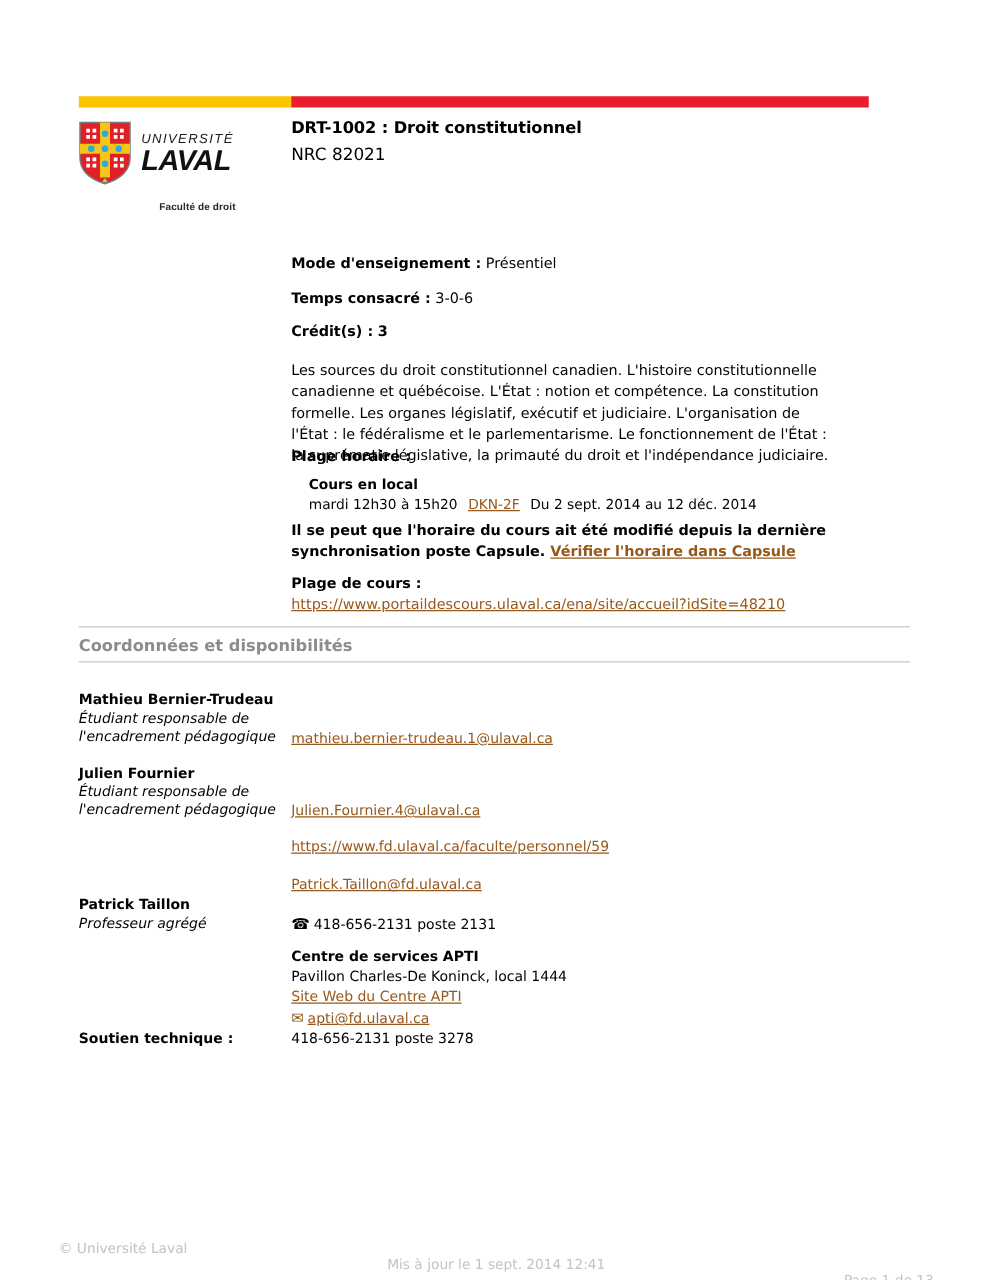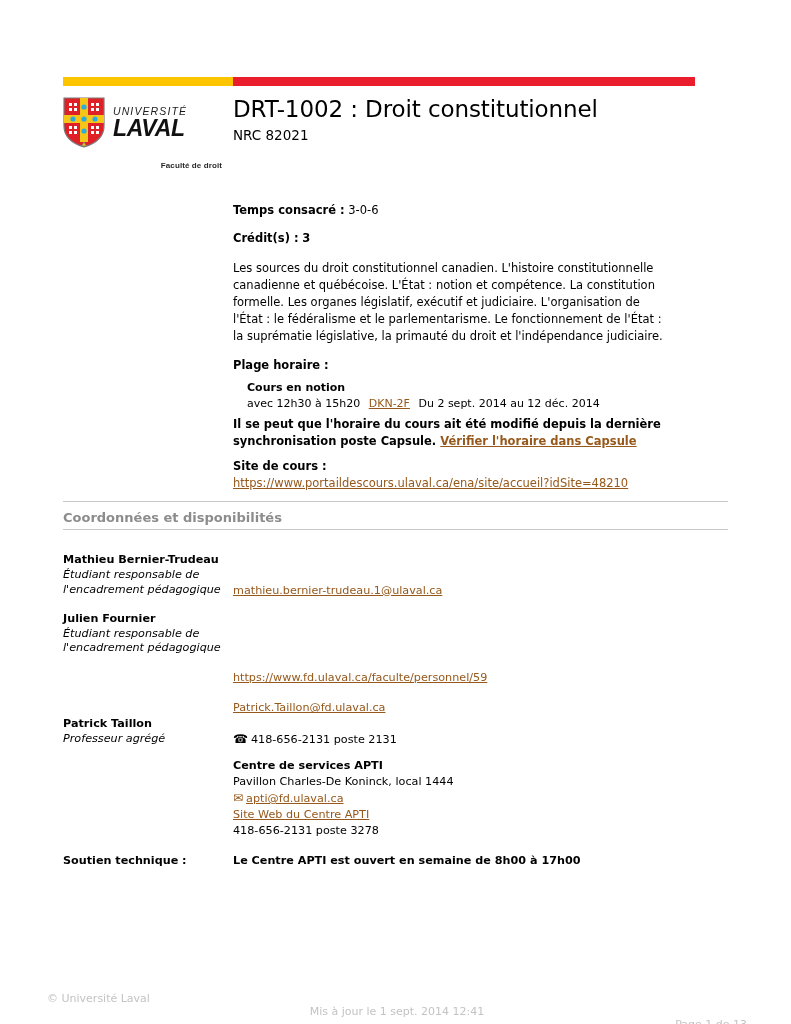--- a/index.html
+++ b/index.html
@@ -72,33 +72,32 @@
     margin-top: 1px;
   }
   .faculte {
     font-family: "Liberation Sans", sans-serif;
     font-size: 8px;
     font-weight: bold;
     color: #2a2a2a;
     margin-top: 13px;
     margin-left: 32px;
     letter-spacing: 0.1px;
-    text-align: right;
   }
 
   
   .course-head {
     position: absolute;
     left: 233px;
     top: 96px;
     width: 470px;
   }
   .course-title {
-    font-size: 23px;
-    font-weight: normal;
+    font-size: 13px;
+    font-weight: bold;
     letter-spacing: -0.1px;
     line-height: 1.15;
   }
   .course-nrc {
     font-size: 13.5px;
     margin-top: 5px;
     line-height: 1.2;
   }
   .course-session {
     font-size: 14px;
@@ -278,49 +277,53 @@
   <div class="faculte">Faculté de droit</div>
 </div>
 
 <div class="course-head">
   <div class="course-title">DRT-1002 : Droit constitutionnel</div>
   <div class="course-nrc">NRC 82021</div>
 </div>
 
 <div class="course-meta">
   <div class="meta-line">
+    <b>Mode d'enseignement :</b>
+    <span>Présentiel</span>
+  </div>
+  <div class="meta-line">
     <b>Temps consacré :</b>
     <span>3-0-6</span>
   </div>
   <div class="meta-line">
     <b>Crédit(s) :</b>
     <b>3</b>
   </div>
   <div class="description">Les sources du droit constitutionnel canadien. L'histoire constitutionnelle canadienne et québécoise. L'État : notion et compétence. La constitution formelle. Les organes législatif, exécutif et judiciaire. L'organisation de l'État : le fédéralisme et le parlementarisme. Le fonctionnement de l'État : la suprématie législative, la primauté du droit et l'indépendance judiciaire.</div>
 </div>
 
 <div class="schedule">
   <div class="sched-label">Plage horaire :</div>
   <div class="sched-body">
-    <div class="sched-type">Cours en notion</div>
+    <div class="sched-type">Cours en local</div>
     <div class="sched-detail">
-      <span>avec  12h30 à 15h20</span>
+      <span>mardi  12h30 à 15h20</span>
       <span class="sep"></span><a class="link" href="#">DKN-2F</a>
       <span class="sep"></span><span>Du 2 sept. 2014 au 12 déc. 2014</span>
     </div>
   </div>
 </div>
 
 <div class="notice">
   <span>Il se peut que l'horaire du cours ait été modifié depuis la dernière synchronisation poste Capsule.</span>
   <a class="link" href="#">Vérifier l'horaire dans Capsule</a>
 </div>
 
 <div class="site-block">
-  <div class="lbl">Site de cours :</div>
+  <div class="lbl">Plage de cours :</div>
   <a class="link" href="#">https://www.portaildescours.ulaval.ca/ena/site/accueil?idSite=48210</a>
 </div>
 
 <div class="section">
   <div class="section-rule-top"></div>
   <div class="section-title">Coordonnées et disponibilités</div>
 </div>
 
 <div class="contacts">
 
@@ -334,20 +337,23 @@
     </div>
   </div>
 
   <div class="gap-12"></div>
 
   <div class="contact-row">
     <div class="contact-left">
       <div class="contact-name">Julien Fournier</div>
       <div class="contact-role">Étudiant responsable de l'encadrement pédagogique</div>
     </div>
+    <div class="contact-right">
+      <a class="link" href="#">Julien.Fournier.4@ulaval.ca</a>
+    </div>
   </div>
 
   <div class="gap-12"></div>
 
   <div class="contact-row">
     <div class="contact-left">
       <div class="contact-name">Patrick Taillon</div>
       <div class="contact-role">Professeur agrégé</div>
     </div>
     <div class="contact-right">
@@ -366,27 +372,26 @@
   <div class="gap-8"></div>
 
   <div class="contact-row">
     <div class="contact-left">
       <div class="contact-name">Soutien technique :</div>
     </div>
     <div class="contact-right">
       <div class="support-title">Centre de services APTI</div>
       <div class="support-line">Pavillon Charles-De Koninck, local 1444</div>
       <div class="support-line">
+        <a class="link" href="#">Site Web du Centre APTI</a>
+      </div>
+      <div class="support-line">
         <span class="icon-mail">✉</span><a class="link" href="#">apti@fd.ulaval.ca</a>
       </div>
-      <div class="support-line">
-        <a class="link" href="#">Site Web du Centre APTI</a>
-      </div>
       <div class="support-line">418-656-2131 poste 3278</div>
-      <div class="support-hours">Le Centre APTI est ouvert en semaine de 8h00 à 17h00</div>
     </div>
   </div>
 
 </div>
 
 <div class="footer">
   <div class="foot-left">© Université Laval</div>
   <div class="foot-mid">Mis à jour le 1 sept. 2014 12:41</div>
   <div class="foot-right">Page 1 de 13</div>
 </div>

